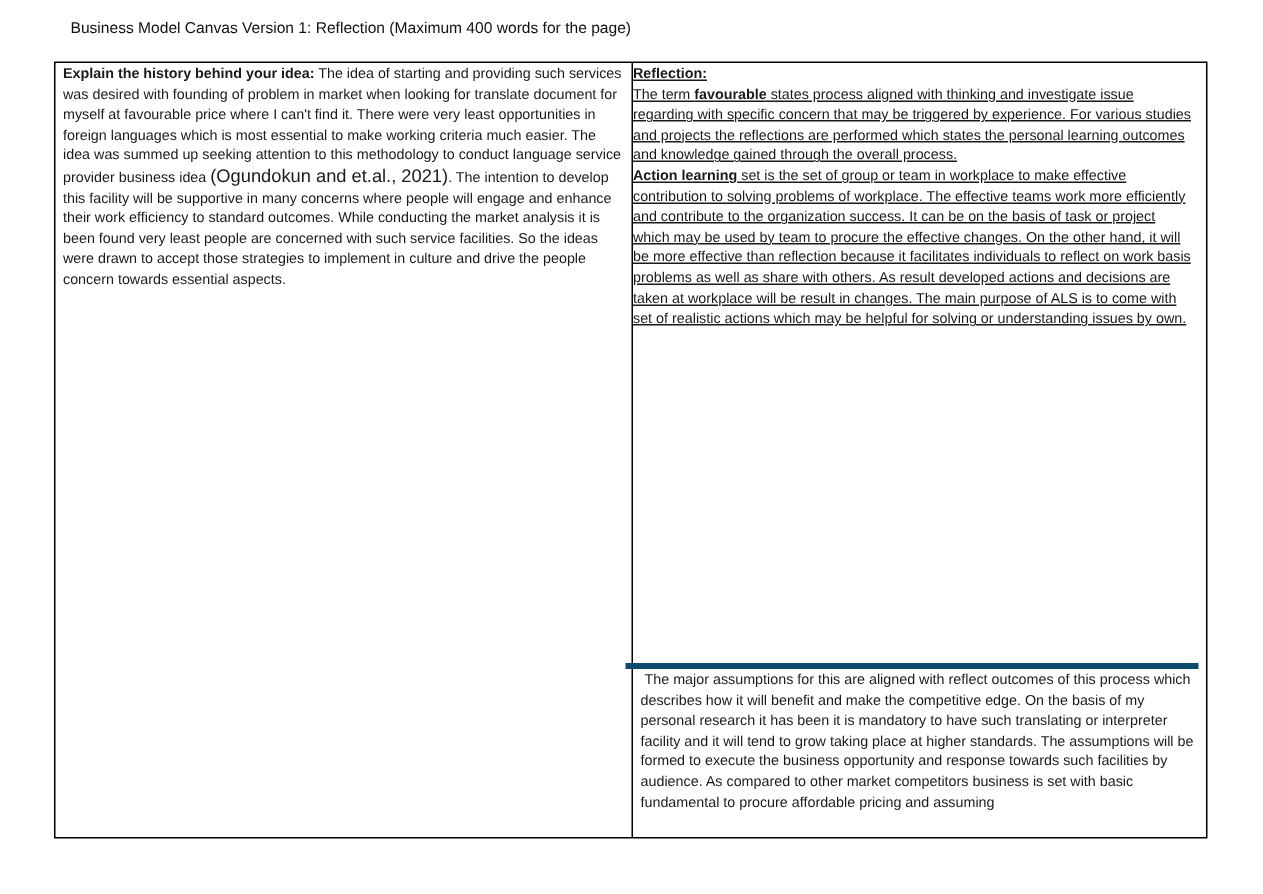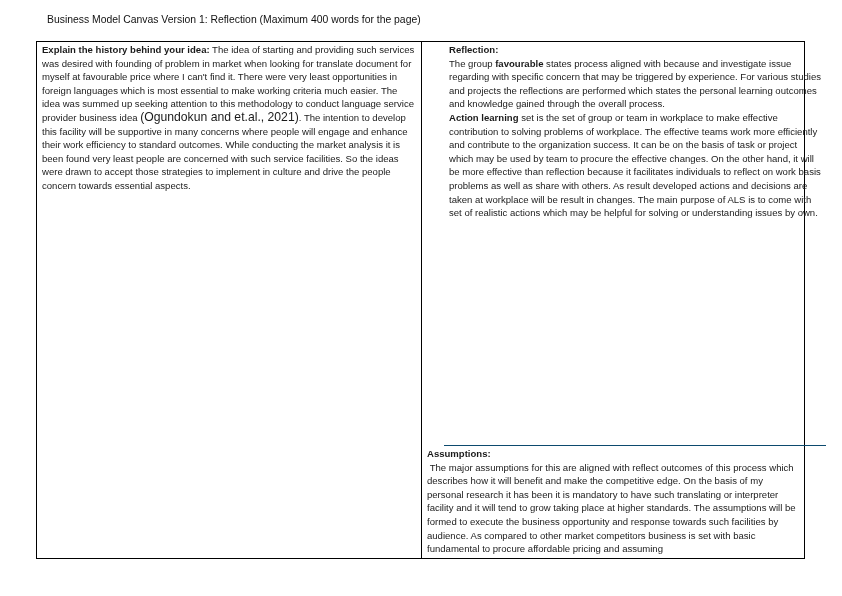--- a/index.html
+++ b/index.html
@@ -13,41 +13,40 @@
   }
   .canvas-table {
     position: absolute; left: 36px; top: 41px; width: 769px; height: 518px;
     border: 1px solid #000; box-sizing: border-box;
   }
   .cell {
     position: absolute; box-sizing: border-box; padding: 1px 5px 0 5px;
     font-size: 9.55px; line-height: 13.6px; color: #1a1a1a;
   }
   .cell-history { left: 0; top: 0; width: 385px; height: 516px; border-right: 1px solid #000; }
-  .cell-reflection { left: 407px; top: 0; width: 382px; height: 404px; border-bottom: 1px solid #0c4a6e; }
+  .cell-reflection { left: 380px; top: 0; width: 382px; height: 404px; border-bottom: 4px solid #0c4a6e; text-decoration: underline; }
   .cell-assumptions { left: 385px; top: 404px; width: 382px; height: 112px; overflow: hidden; }
   .bold { font-weight: bold; }
   .cite { font-size: 12.2px; }
   p { margin: 0; }
 </style>
 </head>
 <body>
 
 <div class="page-heading">Business Model Canvas Version 1: Reflection (Maximum 400 words for the page)</div>
 
 <div class="canvas-table">
 
   <div class="cell cell-history">
     <p><span class="bold">Explain the history behind your idea:</span><span> The idea of starting and providing such services was desired with founding of problem in market when looking for translate document for myself at favourable price where I can't find it. There were very least opportunities in foreign languages which is most essential to make working criteria much easier. The idea was summed up seeking attention to this methodology to conduct language service provider business idea </span><span class="cite">(Ogundokun and et.al., 2021)</span><span>. The intention to develop this facility will be supportive in many concerns where people will engage and enhance their work efficiency to standard outcomes. While conducting the market analysis it is been found very least people are concerned with such service facilities. So the ideas were drawn to accept those strategies to implement in culture and drive the people concern towards essential aspects.</span></p>
   </div>
 
   <div class="cell cell-reflection">
     <p class="bold">Reflection:</p>
-    <p><span>The group </span><span class="bold">favourable</span><span> states process aligned with because and investigate issue regarding with specific concern that may be triggered by experience. For various studies and projects the reflections are performed which states the personal learning outcomes and knowledge gained through the overall process.</span></p>
+    <p><span>The term </span><span class="bold">favourable</span><span> states process aligned with thinking and investigate issue regarding with specific concern that may be triggered by experience. For various studies and projects the reflections are performed which states the personal learning outcomes and knowledge gained through the overall process.</span></p>
     <p><span class="bold">Action learning</span><span> set is the set of group or team in workplace to make effective contribution to solving problems of workplace. The effective teams work more efficiently and contribute to the organization success. It can be on the basis of task or project which may be used by team to procure the effective changes. On the other hand, it will be more effective than reflection because it facilitates individuals to reflect on work basis problems as well as share with others. As result developed actions and decisions are taken at workplace will be result in changes. The main purpose of ALS is to come with set of realistic actions which may be helpful for solving or understanding issues by own.</span></p>
   </div>
 
   <div class="cell cell-assumptions">
-    <p class="bold">Assumptions:</p>
     <p style="white-space: pre-wrap;"> The major assumptions for this are aligned with reflect outcomes of this process which describes how it will benefit and make the competitive edge. On the basis of my personal research it has been it is mandatory to have such translating or interpreter facility and it will tend to grow taking place at higher standards. The assumptions will be formed to execute the business opportunity and response towards such facilities by audience. As compared to other market competitors business is set with basic fundamental to procure affordable pricing and assuming</p>
   </div>
 
 </div>
 
 </body></html>

